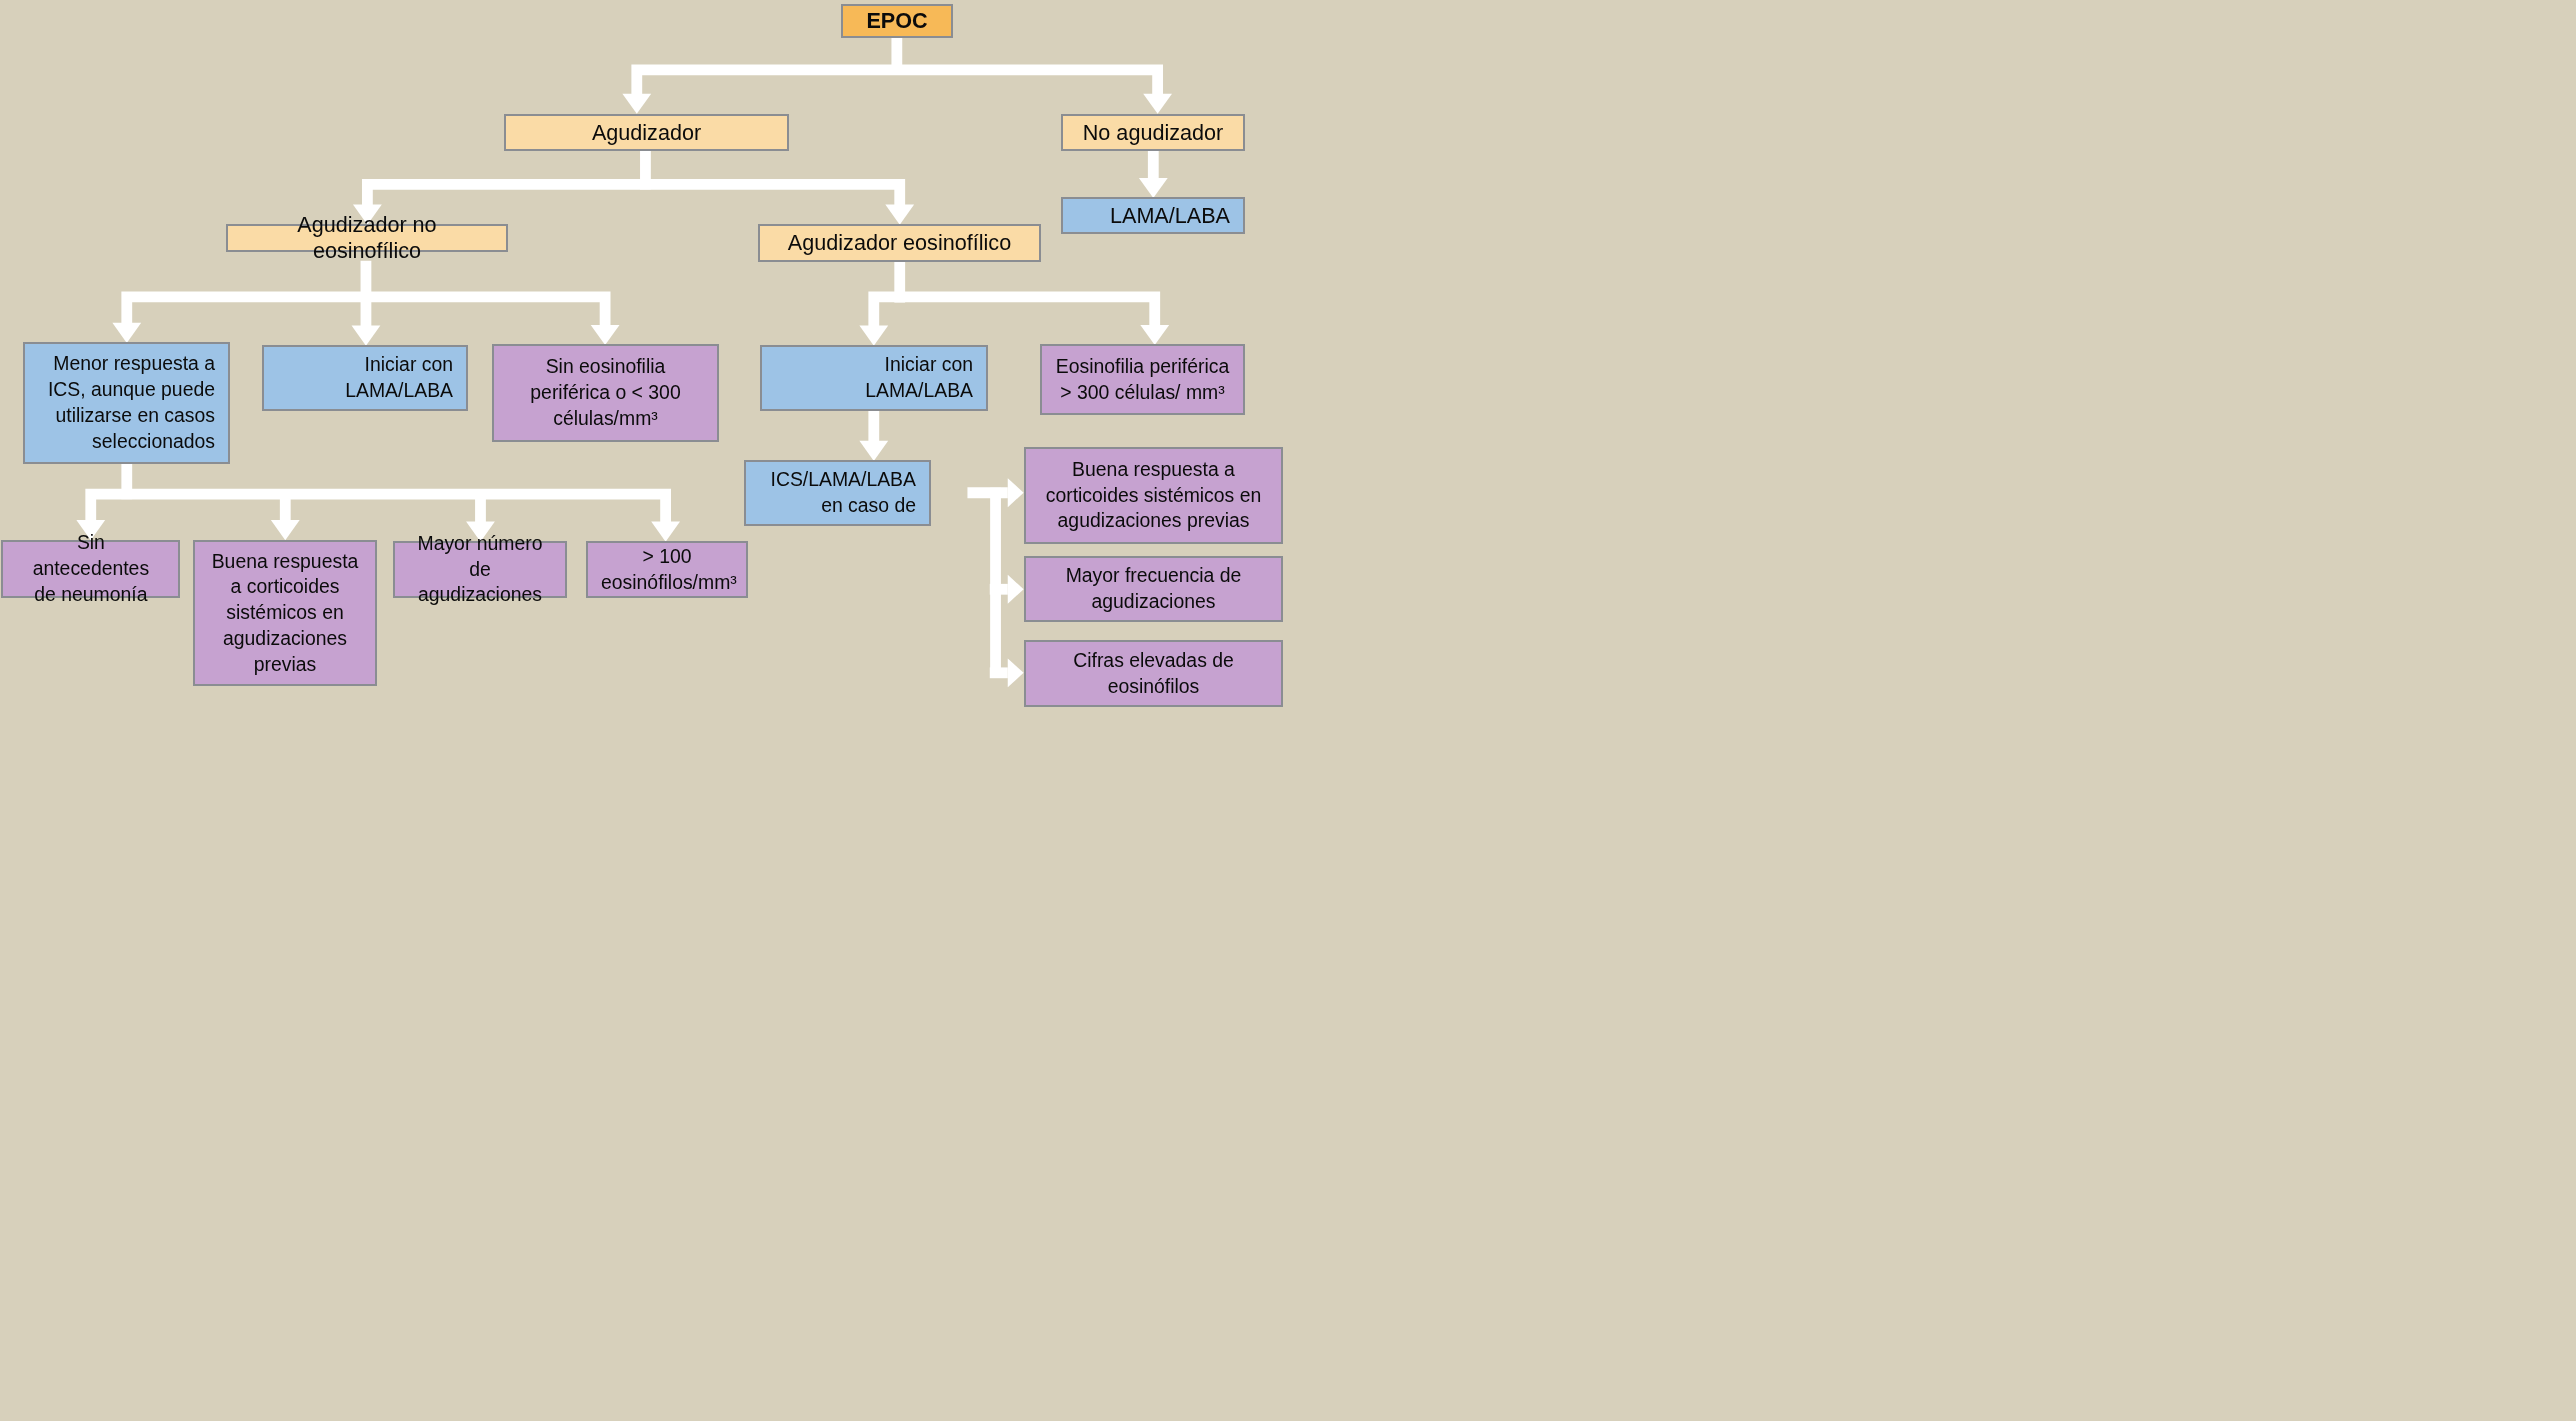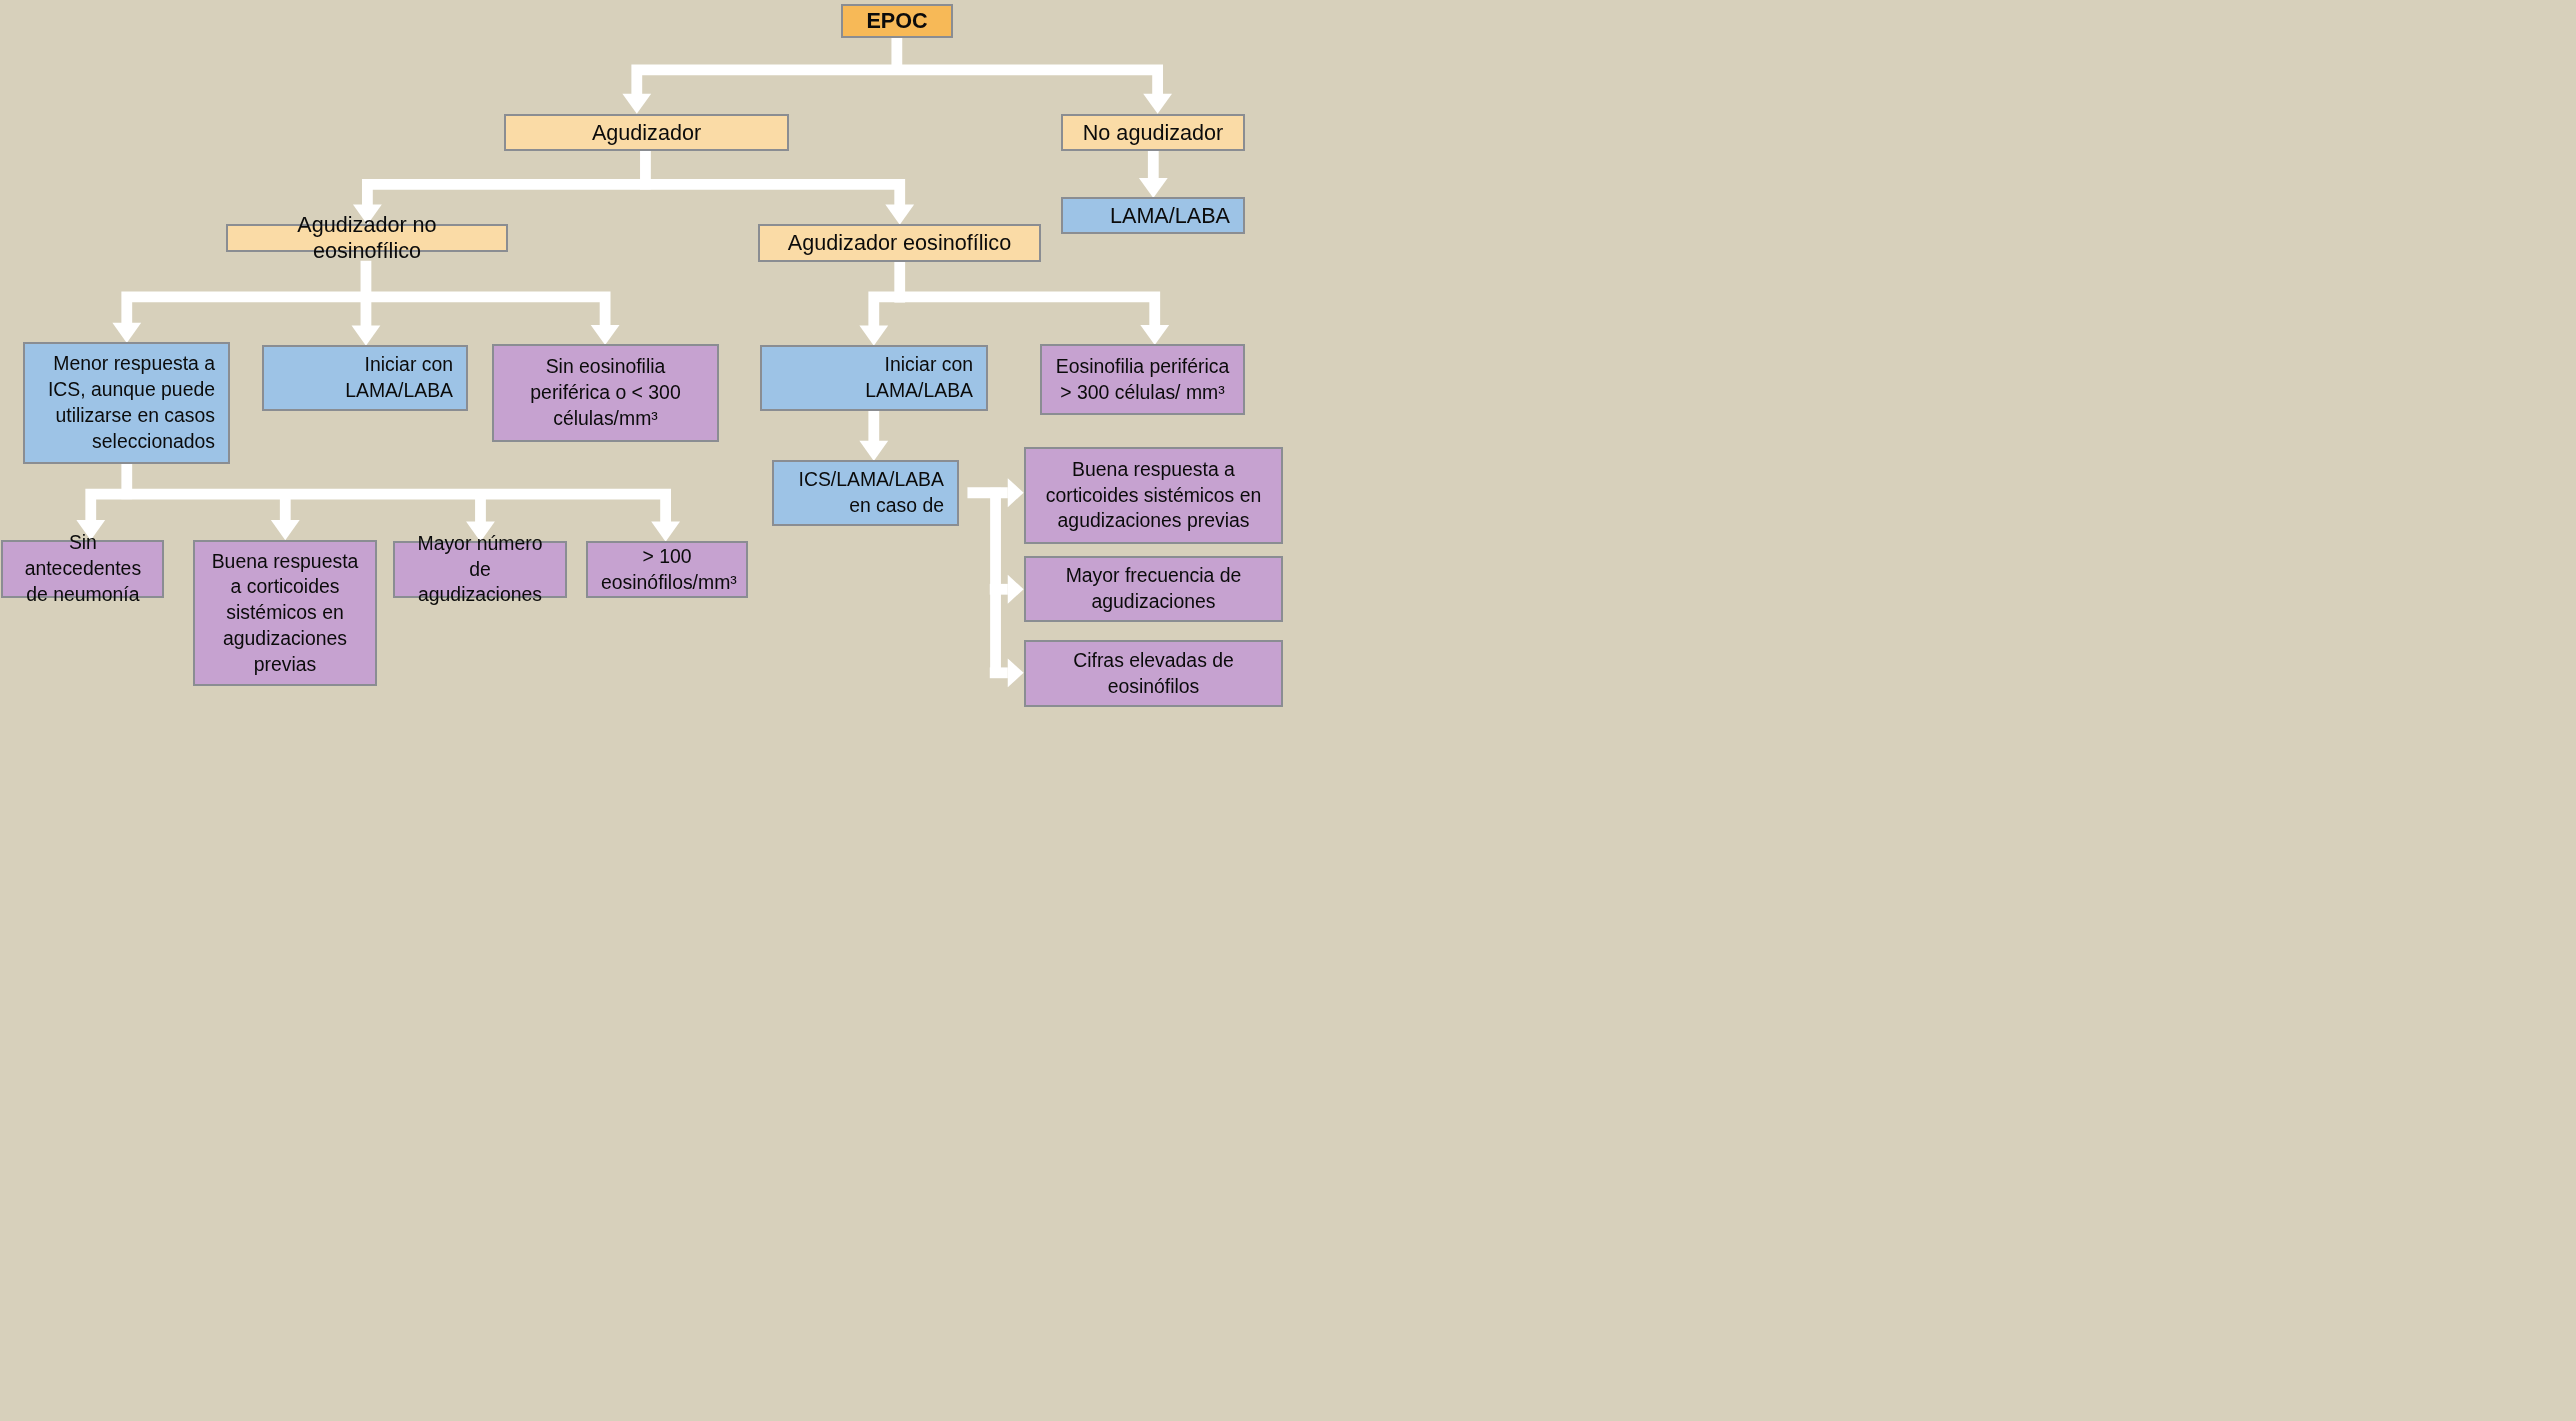--- a/index.html
+++ b/index.html
@@ -21,25 +21,25 @@
   .n-agudizador{left:504px;top:114px;width:285px;height:37px;}
   .n-no-agudizador{left:1061px;top:114px;width:184px;height:37px;text-align:center;}
   .n-lama-laba{left:1061px;top:197px;width:184px;height:37px;}
   .n-agud-no-eos{left:226px;top:224px;width:282px;height:28px;}
   .n-agud-eos{left:758px;top:224px;width:283px;height:38px;}
   .n-menor{left:23px;top:342px;width:207px;height:122px;}
   .n-iniciar-izq{left:262px;top:345px;width:206px;height:66px;}
   .n-sin-eos{left:492px;top:344px;width:227px;height:98px;}
   .n-iniciar-der{left:760px;top:345px;width:228px;height:66px;}
   .n-eos-per{left:1040px;top:344px;width:205px;height:71px;}
-  .n-ics{left:772px;top:460px;width:187px;height:66px;}
+  .n-ics{left:744px;top:460px;width:187px;height:66px;}
   .n-buena-der{left:1024px;top:447px;width:259px;height:97px;}
   .n-mayor-frec{left:1024px;top:556px;width:259px;height:66px;}
   .n-cifras{left:1024px;top:640px;width:259px;height:67px;}
-  .n-sin-ant{left:1.4px;top:540px;width:163px;height:58px;}
+  .n-sin-ant{left:1.4px;top:540px;width:179px;height:58px;}
   .n-buena-izq{left:193px;top:540px;width:184px;height:146px;}
   .n-mayor-num{left:393px;top:541px;width:174px;height:57px;}
   .n-eos100{left:586px;top:541px;width:162px;height:57px;}
 
   .cline{stroke:#FFFFFF;stroke-width:15;fill:none;}
   .chead{fill:#FFFFFF;stroke:none;}
 </style>
 </head>
 <body>
 

